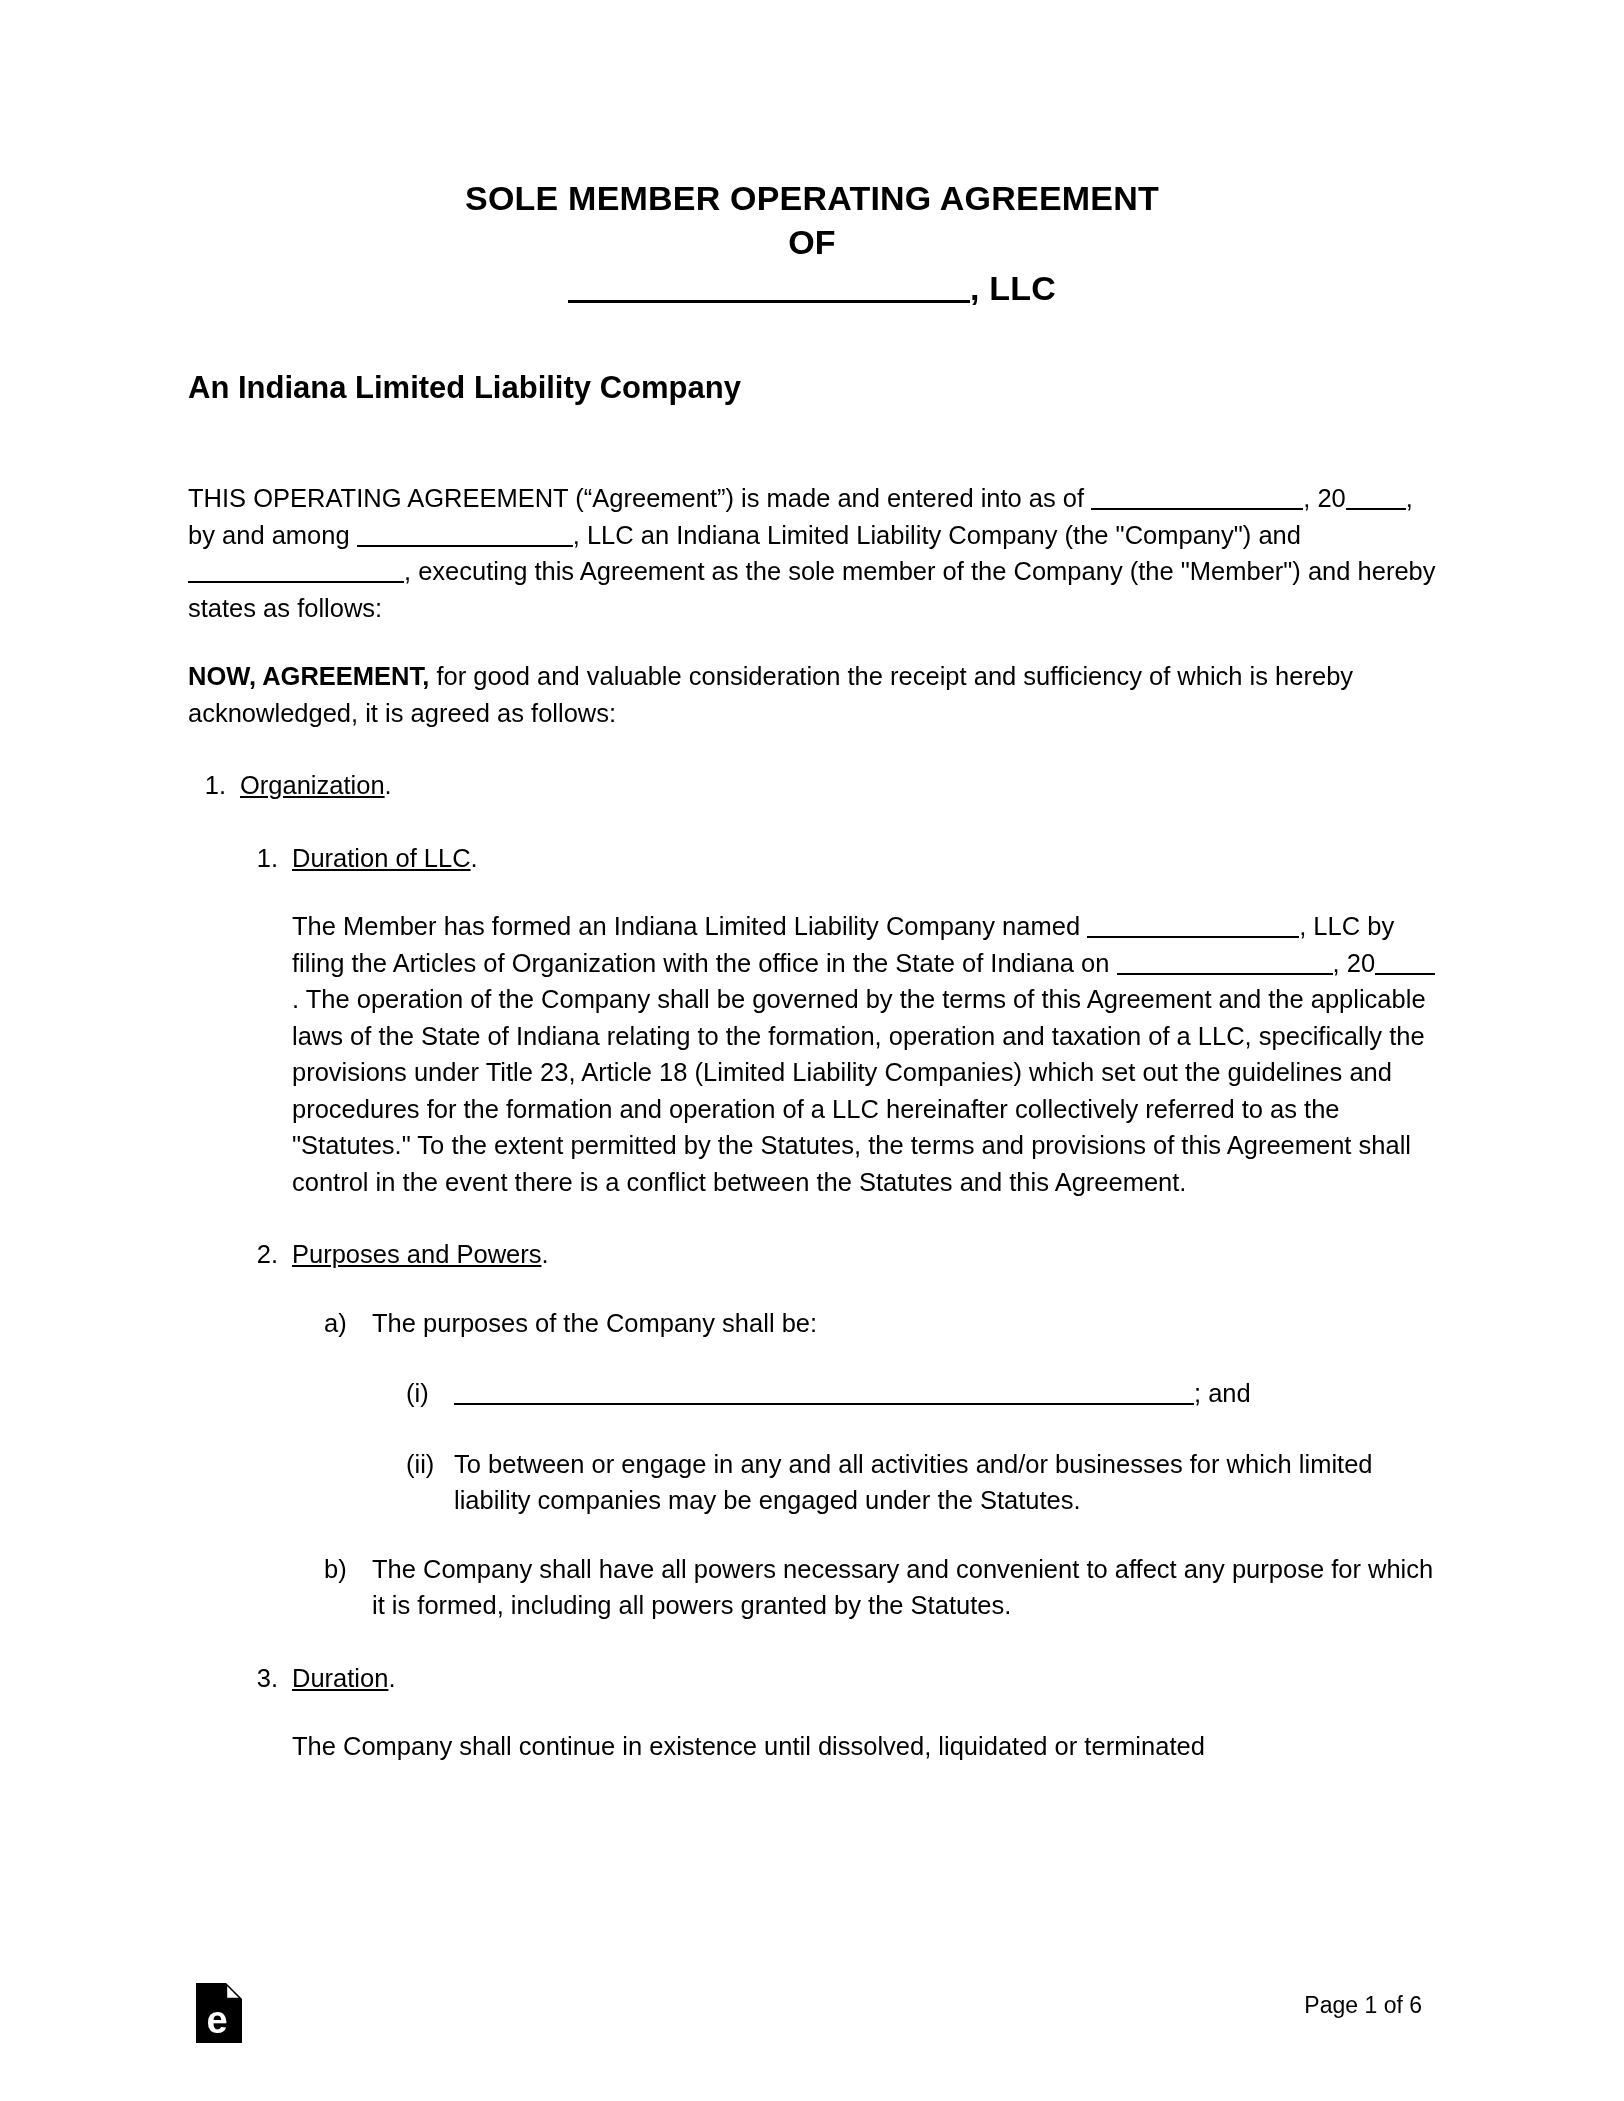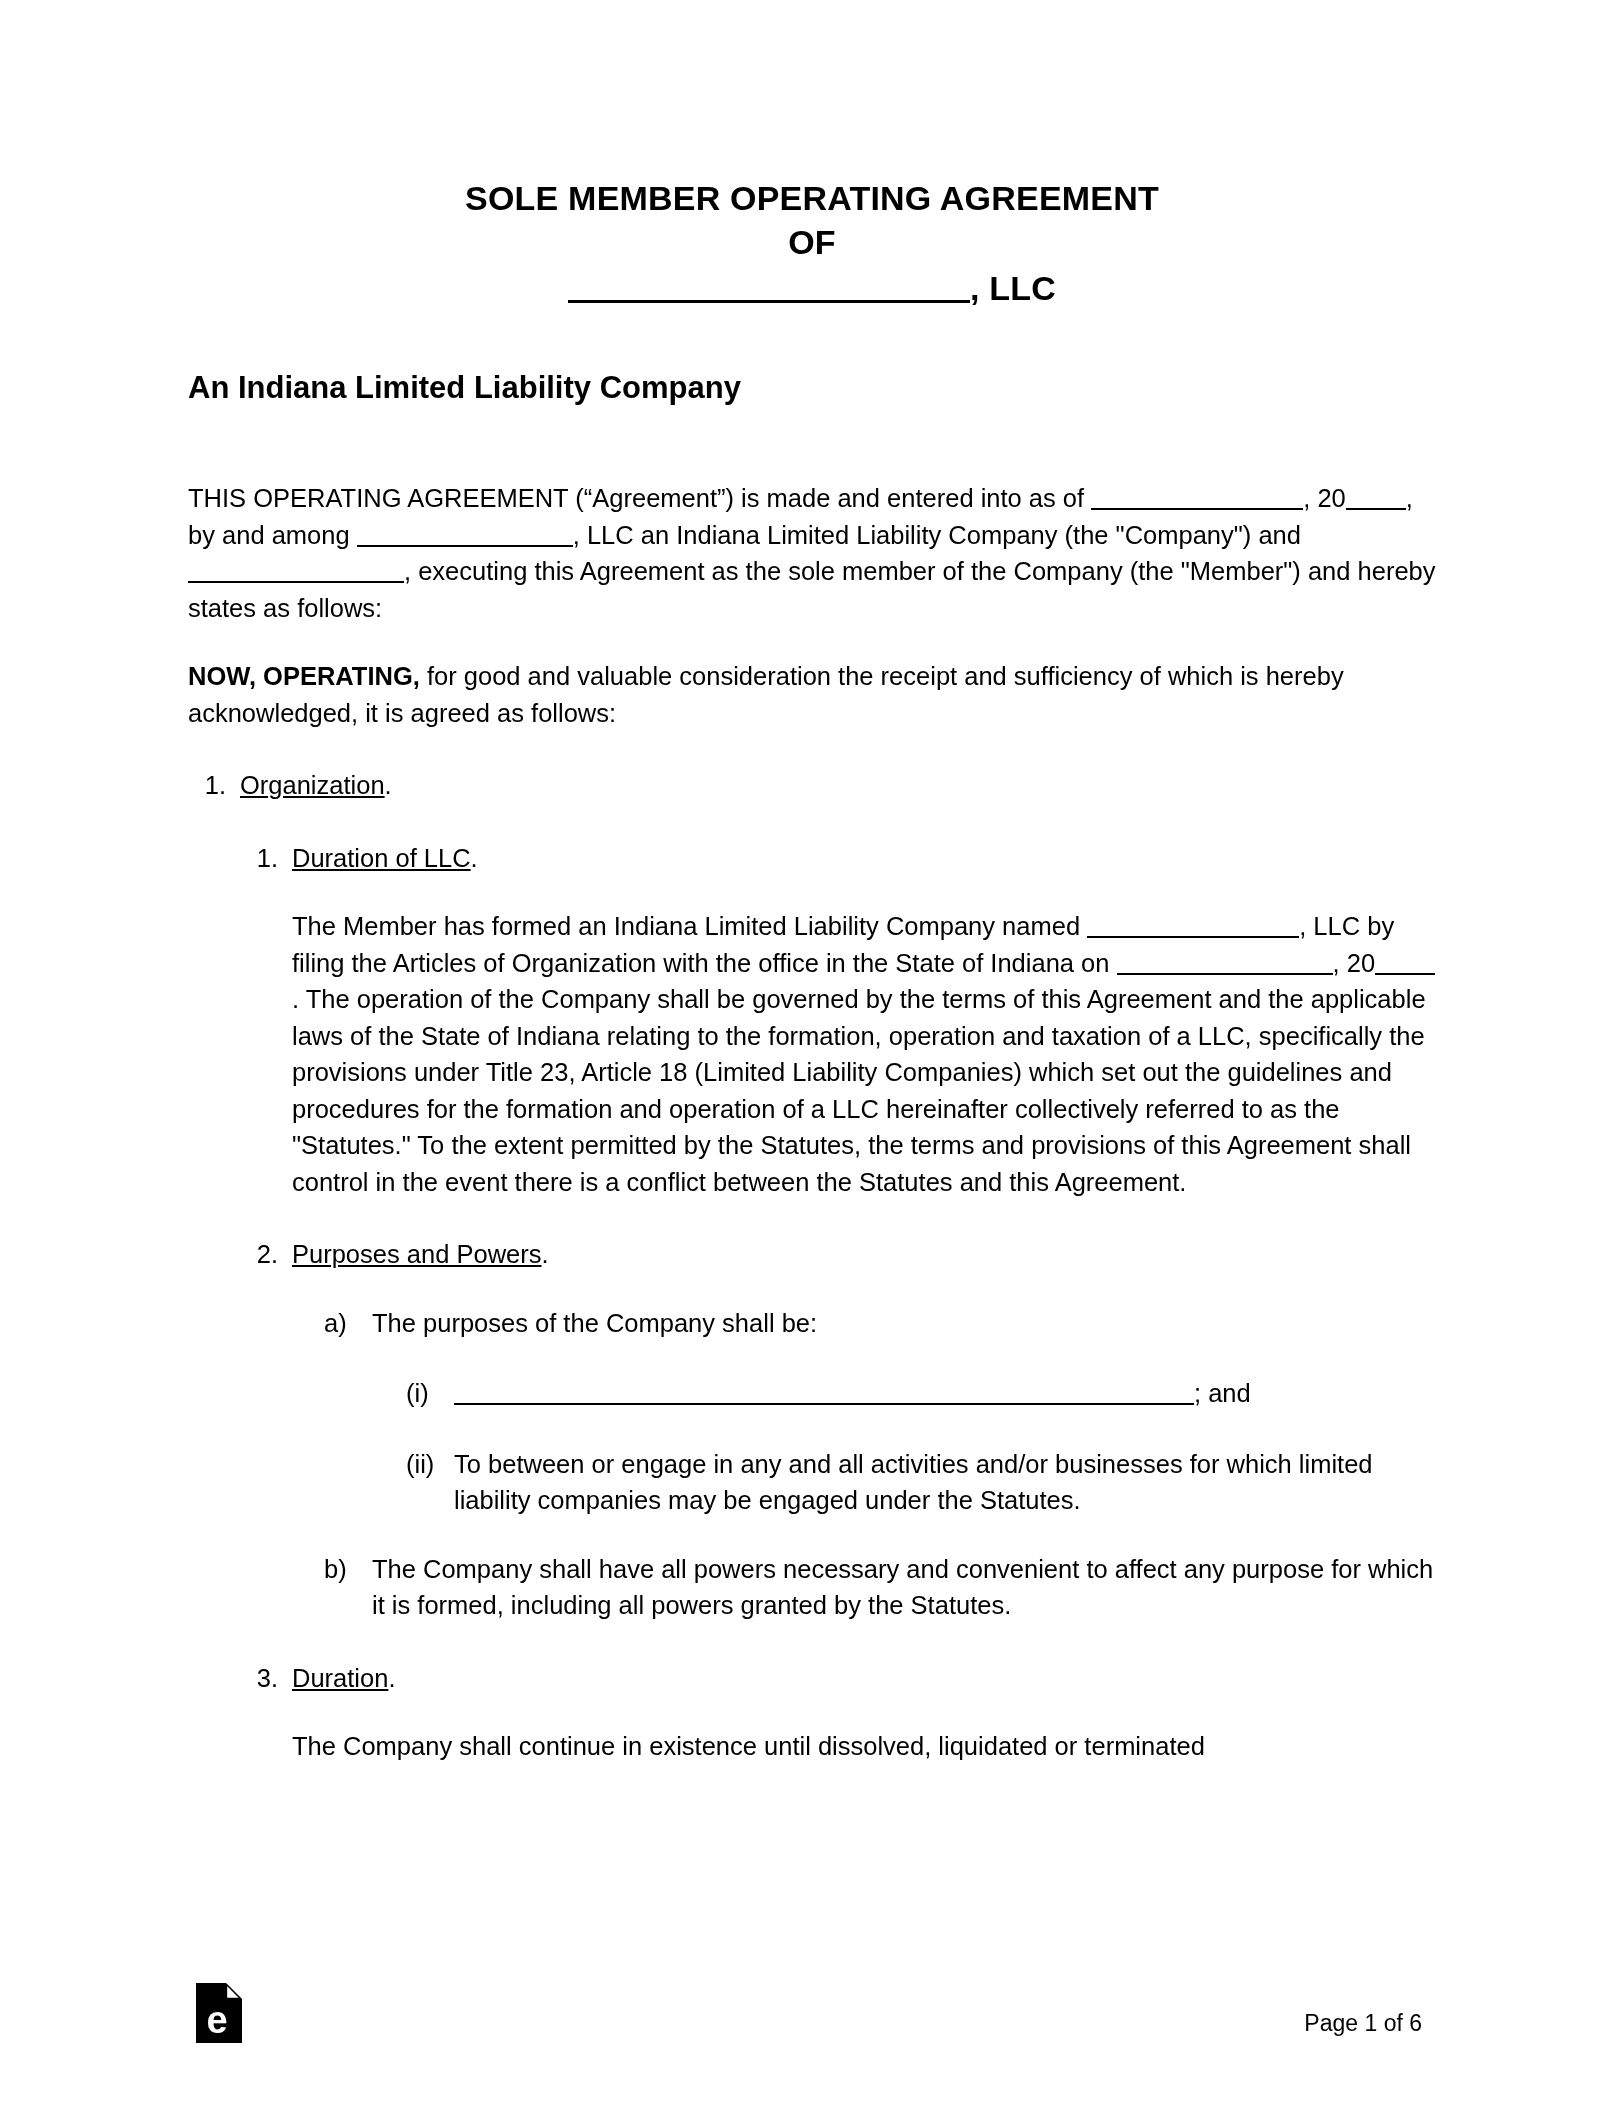--- a/index.html
+++ b/index.html
@@ -158,21 +158,21 @@
   .logo {
     position: absolute;
     left: 8px;
     top: 0;
     width: 46px;
     height: 60px;
   }
   .page-num {
     position: absolute;
     right: 0;
-    bottom: 6px;
+    bottom: 24px;
     font-size: 23px;
     line-height: 28px;
     white-space: nowrap;
   }
 </style>
 </head>
 <body>
 
 <div class="page">
 
@@ -187,21 +187,21 @@
     <div class="subtitle">An Indiana Limited Liability Company</div>
 
     <div class="para first">
       <span>THIS OPERATING AGREEMENT (“Agreement”) is made and entered into as of</span>
       <span class="blank b-med"></span><span>, 20</span><span class="blank b-sm"></span><span>, by and among</span>
       <span class="blank b-med2"></span><span>, LLC an Indiana Limited Liability Company (the "Company") and</span>
       <span class="blank b-med2"></span><span>, executing this Agreement as the sole member of the Company (the "Member") and hereby states as follows:</span>
     </div>
 
     <div class="para gap">
-      <b>NOW, OPERATING,</b><span> for good and valuable consideration the receipt and sufficiency of which is hereby acknowledged, it is agreed as follows:</span>
+      <b>NOW, AGREEMENT,</b><span> for good and valuable consideration the receipt and sufficiency of which is hereby acknowledged, it is agreed as follows:</span>
     </div>
 
     <div class="lvl1">
       <span class="marker">1.</span>
       <span class="u">Organization</span><span>.</span>
     </div>
 
     <div class="lvl2">
       <span class="marker">1.</span>
       <span class="u">Duration of LLC</span><span>.</span>

